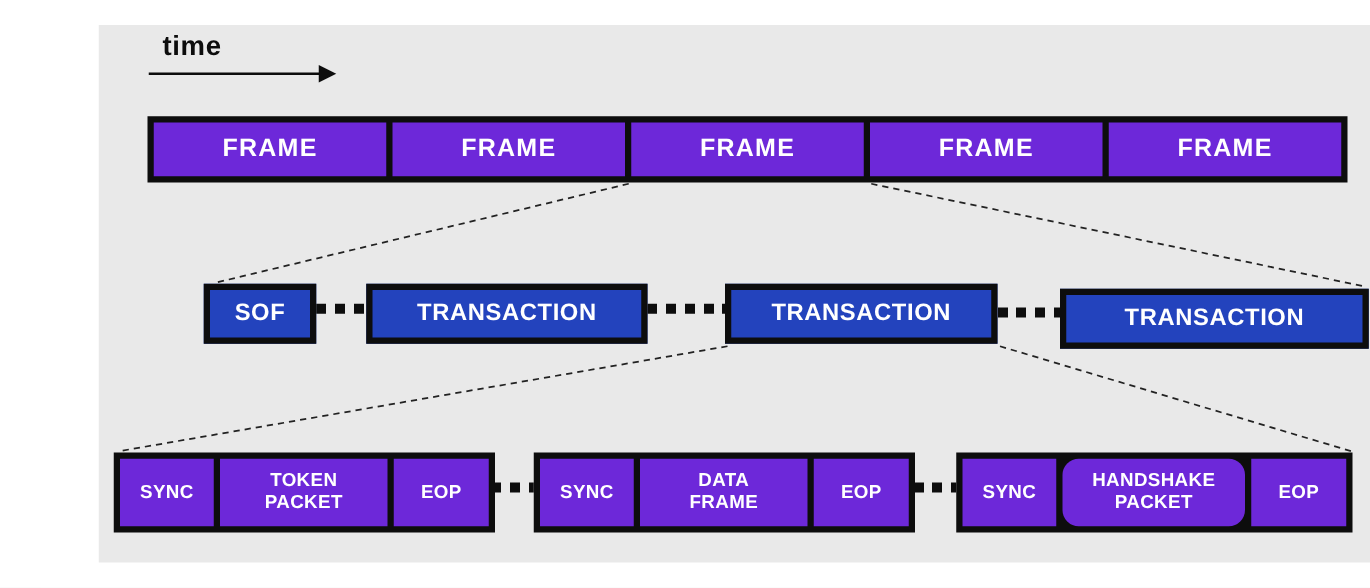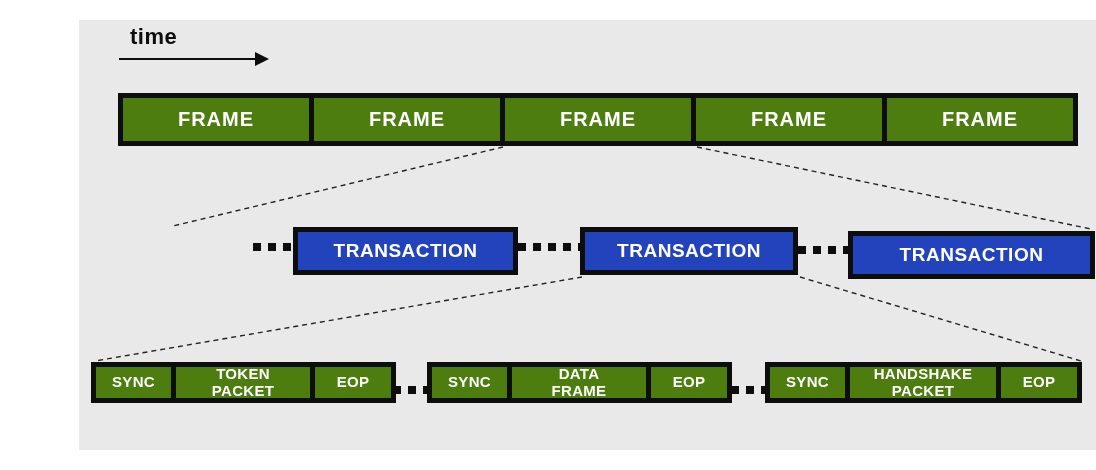--- a/index.html
+++ b/index.html
@@ -44,21 +44,21 @@
   
   .box-row {
     position: absolute;
     display: flex;
     background: #0d0d0d;
     padding: 5px;
     gap: 5px;
     box-sizing: border-box;
   }
   .cell {
-    background: #4d7c0f;
+    background: #6d28d9;
     color: #ffffff;
     font-weight: bold;
     display: flex;
     align-items: center;
     justify-content: center;
     text-align: center;
     box-sizing: border-box;
     white-space: pre-line;
     line-height: 1.12;
   }
@@ -90,28 +90,28 @@
     position: absolute;
     height: 8px;
     background: repeating-linear-gradient(90deg, #0d0d0d 0 8px, transparent 8px 15px);
   }
   .dots-r2-1 { left: 220px; top: 243px; width: 40px; }
   .dots-r2-2 { left: 485px; top: 243px; width: 62px; }
   .dots-r2-3 { left: 765px; top: 246px; width: 50px; }
   .dots-r3-1 { left: 360px; top: 386px; width: 34px; }
   .dots-r3-2 { left: 698px; top: 386px; width: 34px; }
   
-  .packets-row { top: 362px; height: 41px; }
+  .packets-row { top: 362px; height: 64px; }
   .packets-row .cell { font-size: 15px; letter-spacing: 0.3px; }
   .group-1 { left: 58px;  }
   .group-2 { left: 394px; }
   .group-3 { left: 732px; }
   .w-sync  { width: 75px; }
   .w-mid   { width: 134px; }
-  .w-mid3  { width: 146px; }
+  .w-mid3  { width: 146px; border-radius: 13px; }
   .w-eop   { width: 76px; }
   
   .connector-overlay {
     position: absolute;
     left: 0; top: 0;
     width: 1096px; height: 470px;
     pointer-events: none;
   }
 </style>
 </head>
@@ -133,20 +133,21 @@
   </svg>
 
   <div class="box-row frames-row">
     <div class="cell">FRAME</div>
     <div class="cell">FRAME</div>
     <div class="cell">FRAME</div>
     <div class="cell">FRAME</div>
     <div class="cell">FRAME</div>
   </div>
 
+  <div class="tbox sof-box">SOF</div>
   <div class="dots dots-r2-1"></div>
   <div class="tbox trans-box-1">TRANSACTION</div>
   <div class="dots dots-r2-2"></div>
   <div class="tbox trans-box-2">TRANSACTION</div>
   <div class="dots dots-r2-3"></div>
   <div class="tbox trans-box-3">TRANSACTION</div>
 
   <div class="box-row packets-row group-1">
     <div class="cell w-sync">SYNC</div>
     <div class="cell w-mid">TOKEN

